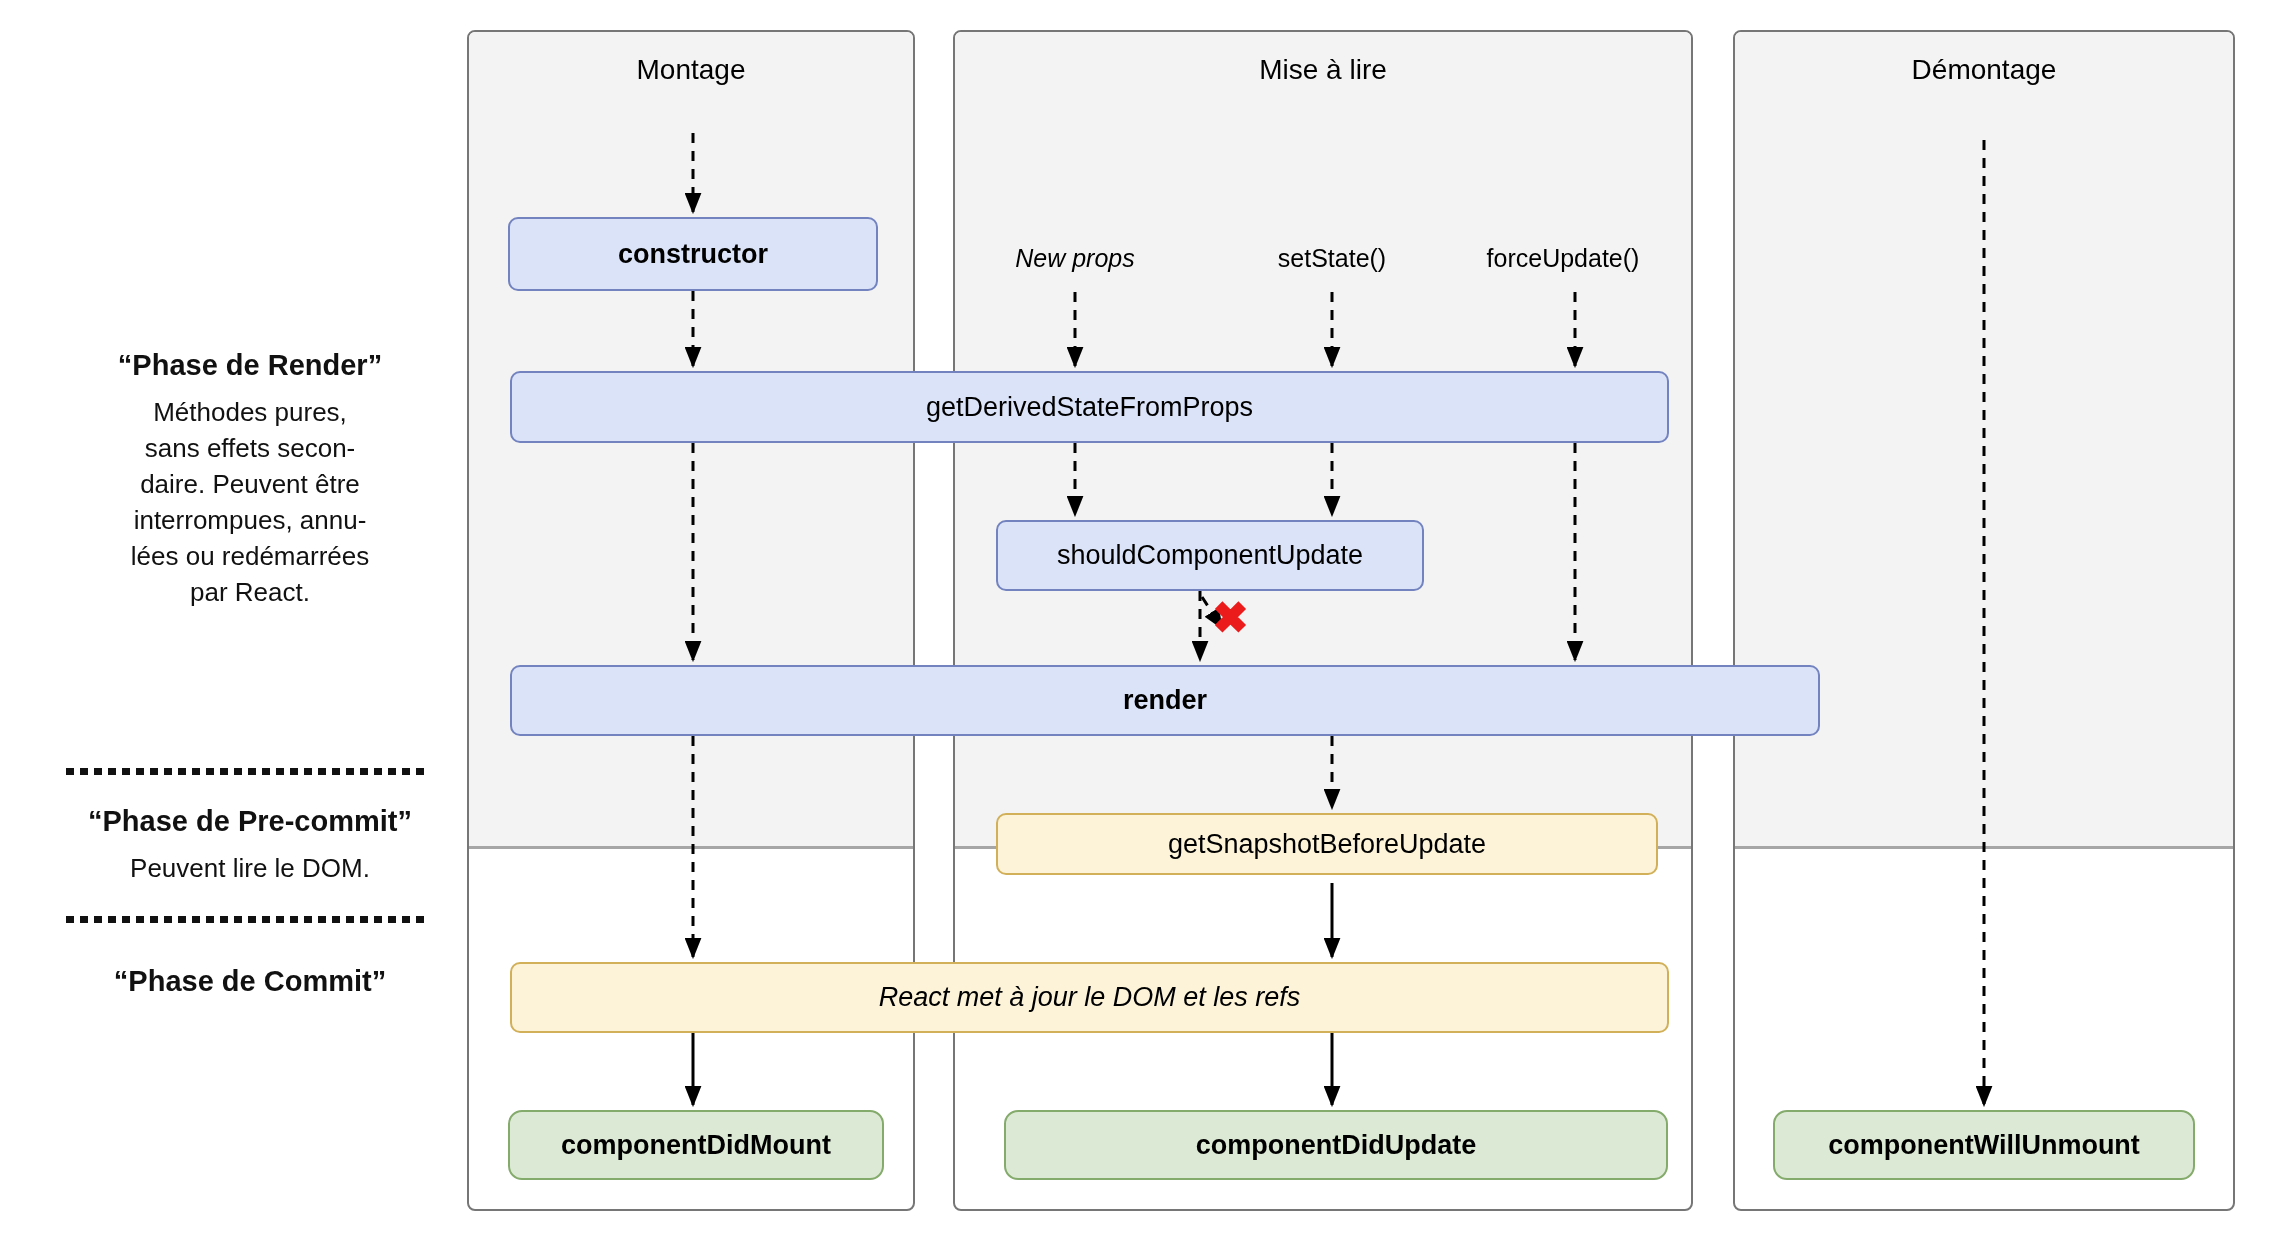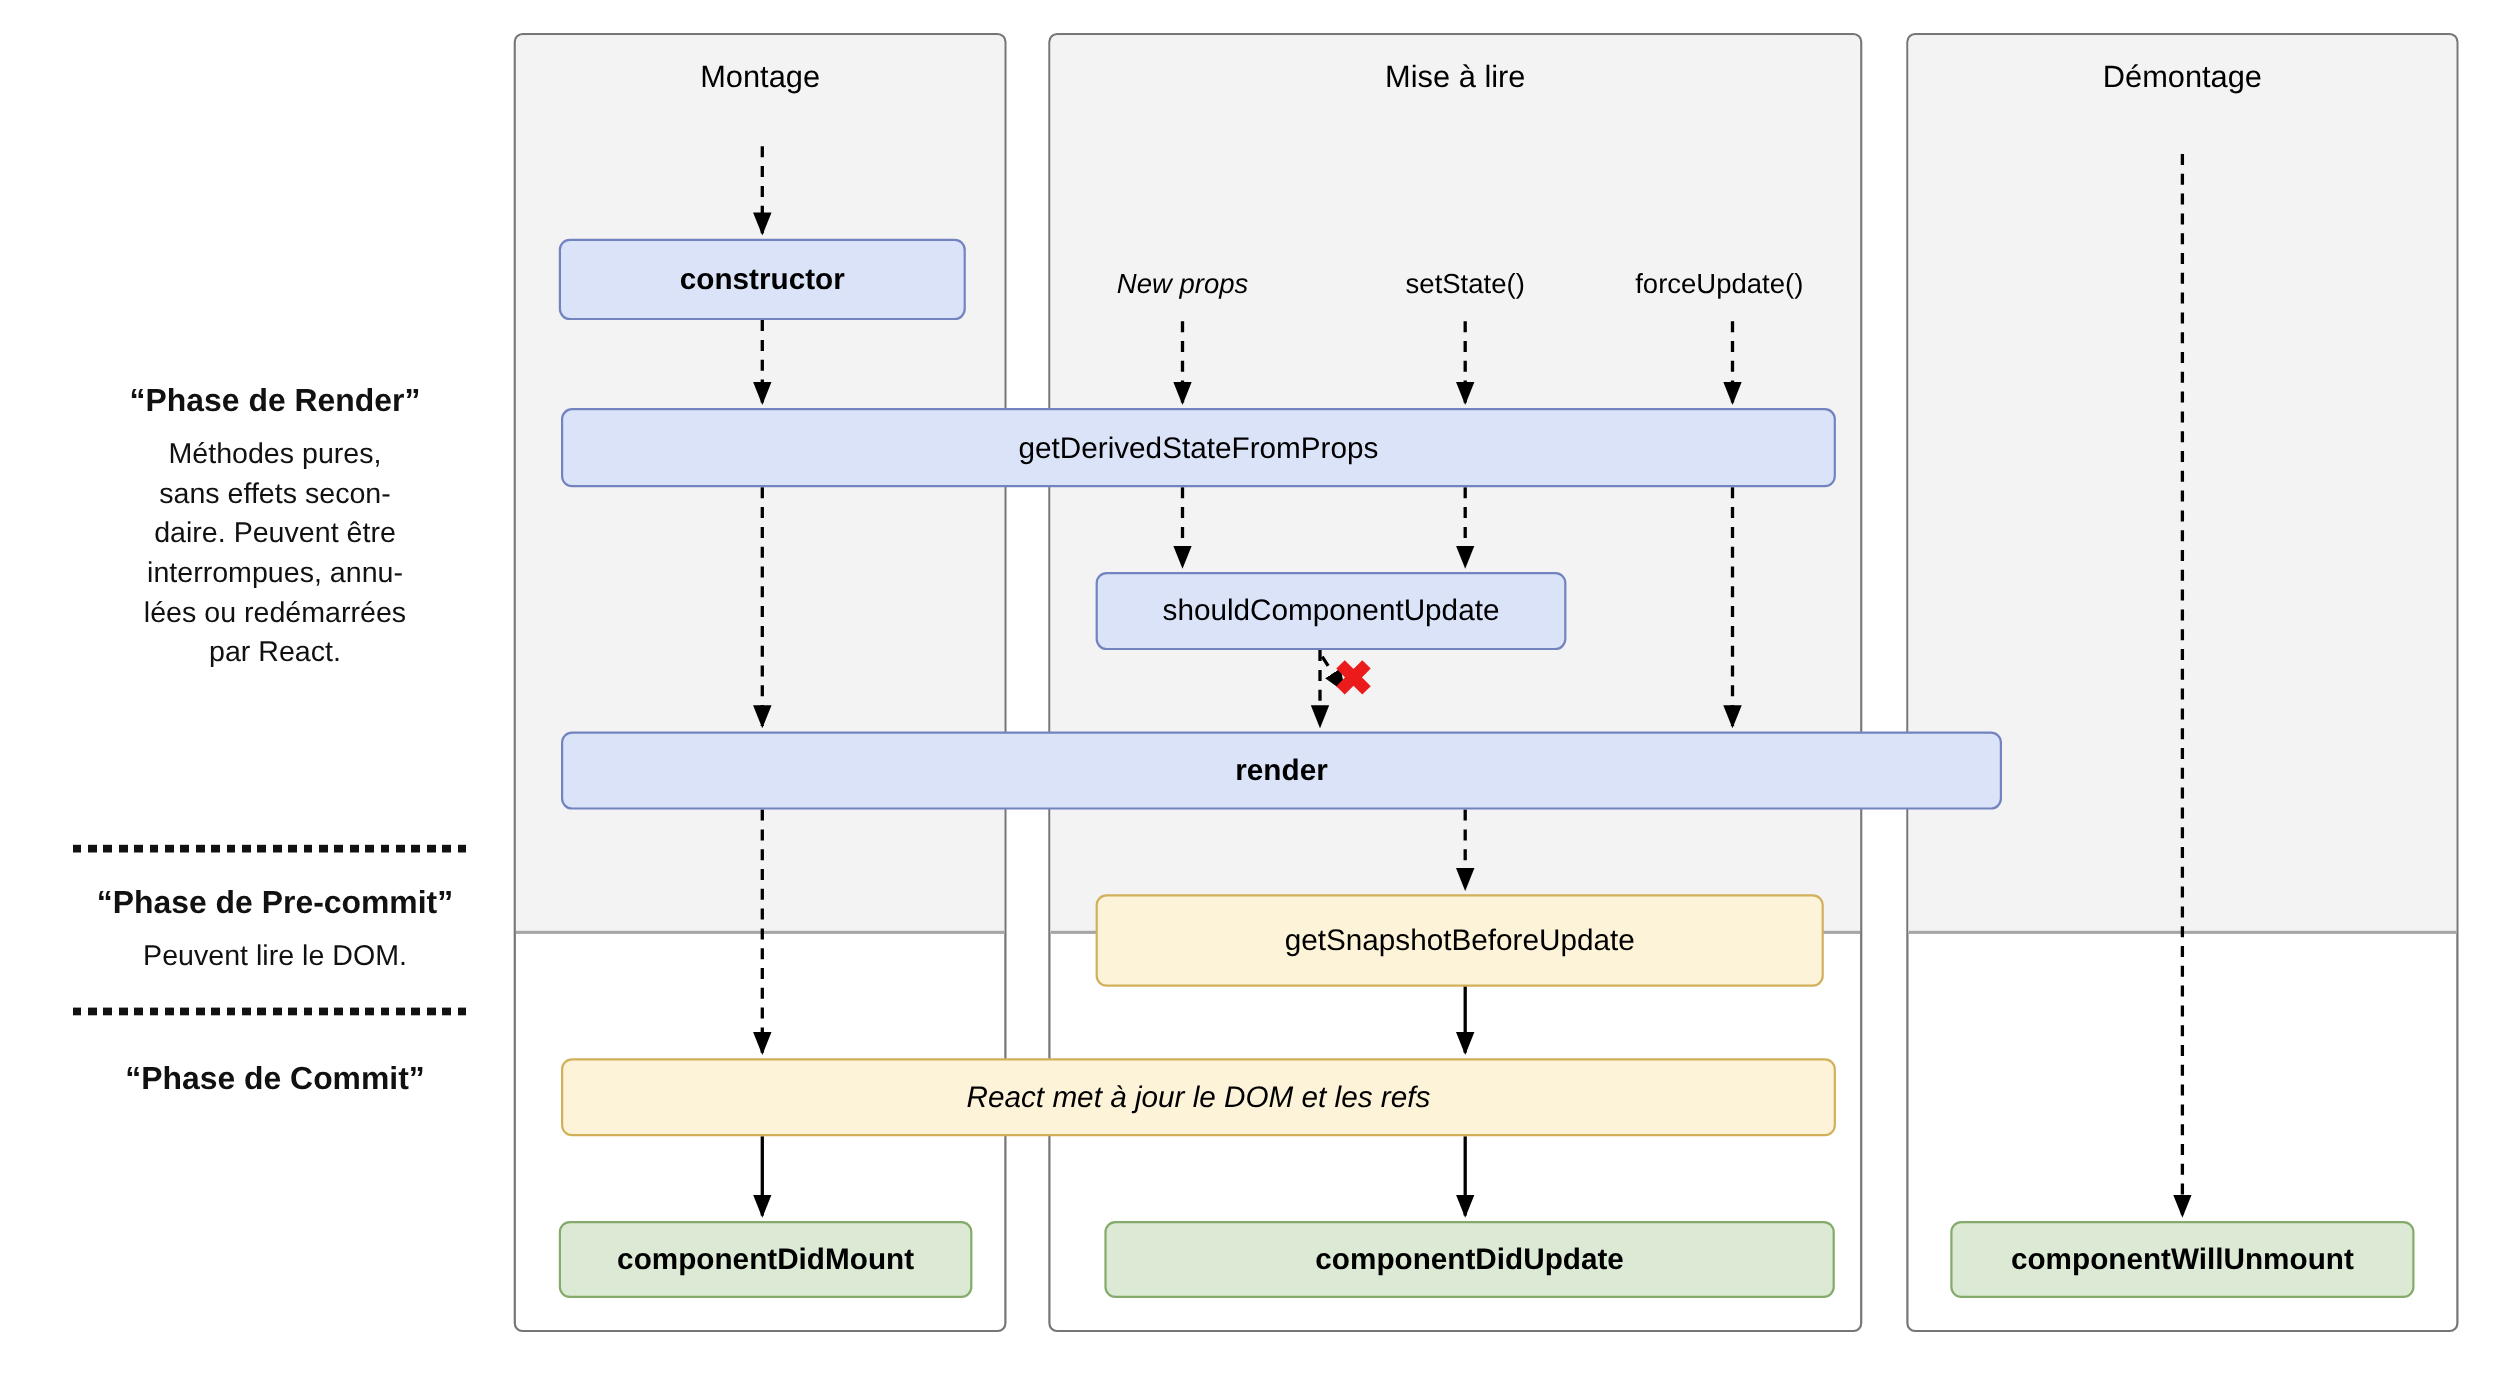--- a/index.html
+++ b/index.html
@@ -36,29 +36,29 @@
   .trigger-newprops{left:955px;top:238px;font-style:italic;}
   .trigger-setstate{left:1212px;top:238px;}
   .trigger-forceupdate{left:1443px;top:238px;}
 
   
   .box{position:absolute;display:flex;align-items:center;justify-content:center;
        font-size:27px;border-radius:10px;border:2.5px solid;box-sizing:border-box;
        background:#fff;color:#000;text-align:center;}
   .box.blue{background:var(--blue-fill);border-color:var(--blue-border);}
   .box.yellow{background:var(--yellow-fill);border-color:var(--yellow-border);}
-  .box.green{background:var(--green-fill);border-color:var(--green-border);}
+  .box.green{background:var(--green-fill);border-color:var(--green-border);border-radius:14px;}
   .box.bold{font-weight:700;}
   .box.italic{font-style:italic;}
 
   .box-constructor{left:508px;top:217px;width:370px;height:74px;}
   .box-gdsfp{left:510px;top:371px;width:1159px;height:72px;}
   .box-scu{left:996px;top:520px;width:428px;height:71px;}
   .box-render{left:510px;top:665px;width:1310px;height:71px;}
-  .box-gsbu{left:996px;top:813px;width:662px;height:84px;}
+  .box-gsbu{left:996px;top:813px;width:662px;height:62px;}
   .box-reactdom{left:510px;top:962px;width:1159px;height:71px;}
   .box-cdm{left:508px;top:1110px;width:376px;height:70px;}
   .box-cdu{left:1004px;top:1110px;width:664px;height:70px;}
   .box-cwu{left:1773px;top:1110px;width:422px;height:70px;}
 
   
   .phase{position:absolute;text-align:center;}
   .phase h3{margin:0 0 10px 0;font-size:29px;font-weight:600;line-height:38px;}
   .phase p{margin:0;font-size:26px;line-height:36px;white-space:pre-line;font-weight:400;}
   .phase-render{left:55px;top:346px;width:390px;}

